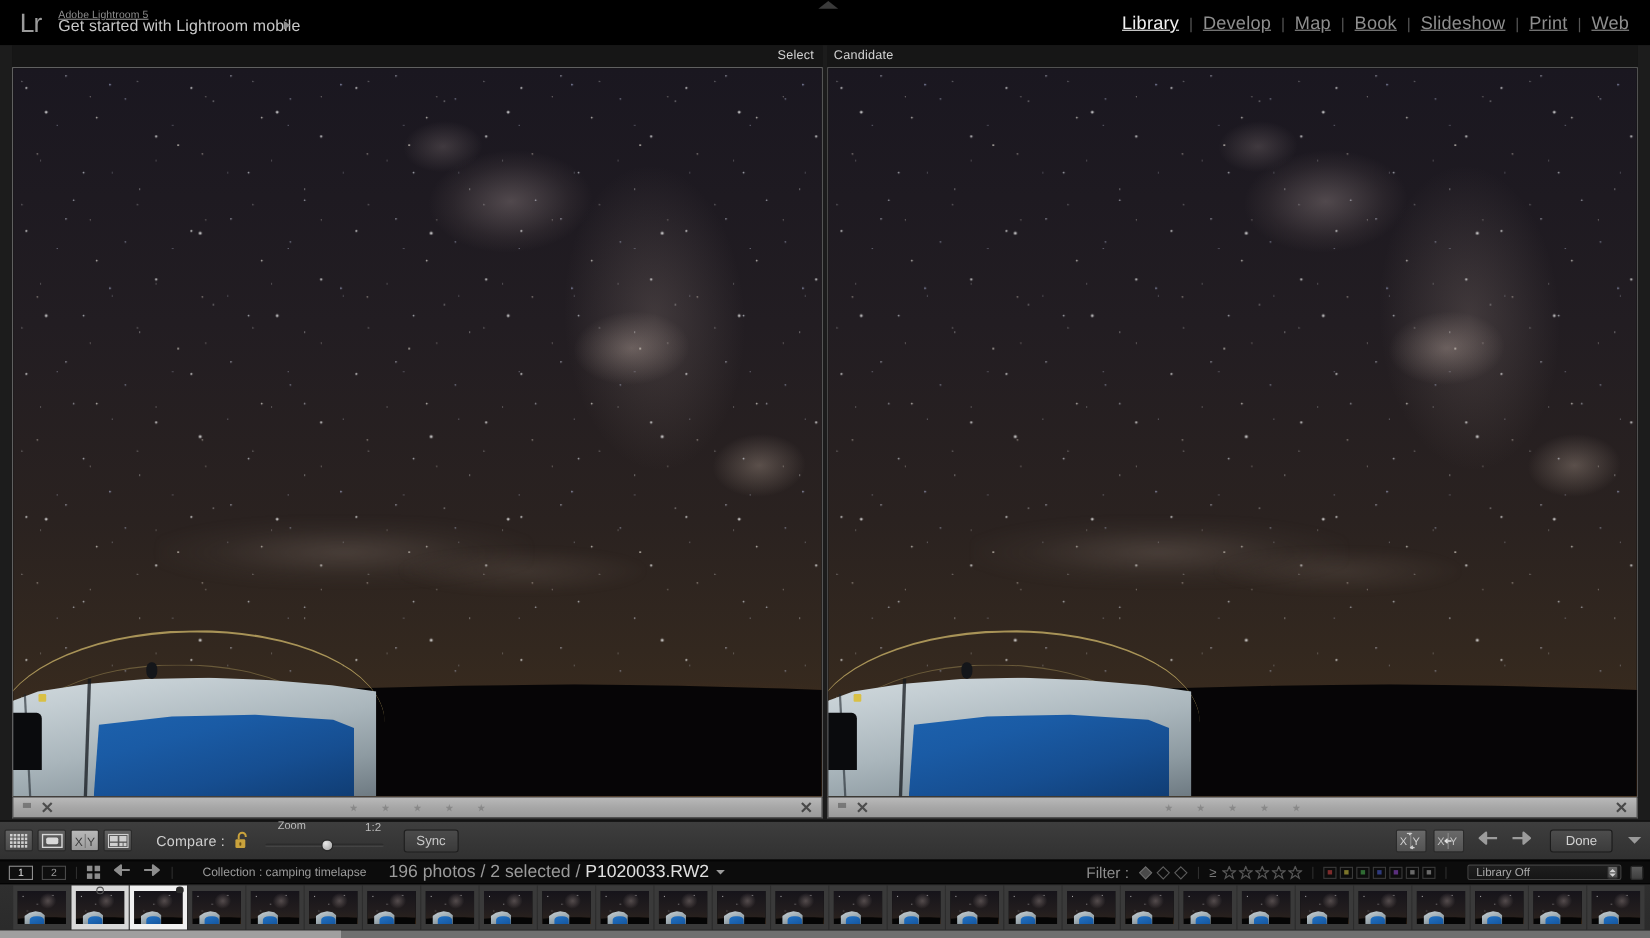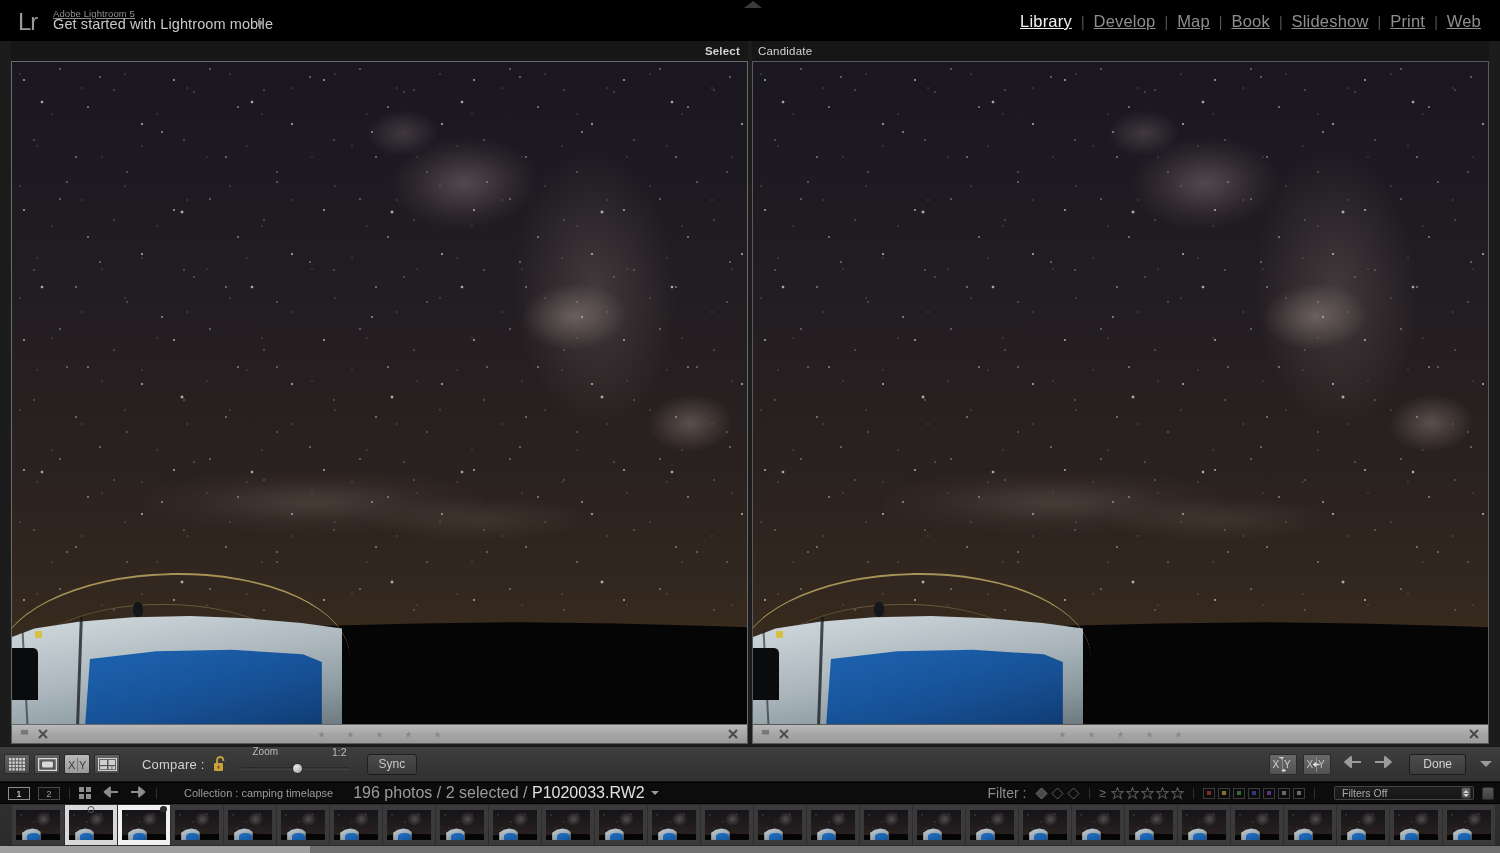--- a/index.html
+++ b/index.html
@@ -67,21 +67,21 @@
   }
   #side-arrow-left i { border-right: 5px solid #6e6e6e; }
   #side-arrow-right i { border-left: 5px solid #6e6e6e; }
 
   
   #content {
     position: absolute; left: 0; top: 41px; width: 1500px; height: 705px;
     background: #1c1c1c;
   }
   .pane { position: absolute; top: 0; height: 705px; }
-  #pane-select { left: 11px; width: 737px; font-weight: bold; }
+  #pane-select { left: 11px; width: 737px; }
   #pane-candidate { left: 752px; width: 737px; }
 
   .pane-header {
     position: relative; height: 20px; background: #161616;
     display: flex; align-items: center;
   }
   .pane-label {
     font-size: 11.5px; color: #d2d2d2; padding-left: 6px; letter-spacing: .2px;
   }
   #pane-select .pane-header { justify-content: flex-end; }
@@ -743,21 +743,21 @@
           </div>
         <div class="lbl-sw">
             <i style="background:#6a6a6a"></i>
           </div>
         <div class="lbl-sw">
             <i style="background:#6a6a6a"></i>
           </div>
       </div>
       <div class="fb-sep"></div>
       <div id="filters-off">
-        <span>Filters Off</span>
+        <span>Library Off</span>
         <div id="filters-stepper">
             <i class="up"></i>
             <i class="dn"></i>
           </div>
       </div>
       <div id="fb-lock"></div>
     </div>
   </div>
 
   <div id="filmstrip">

